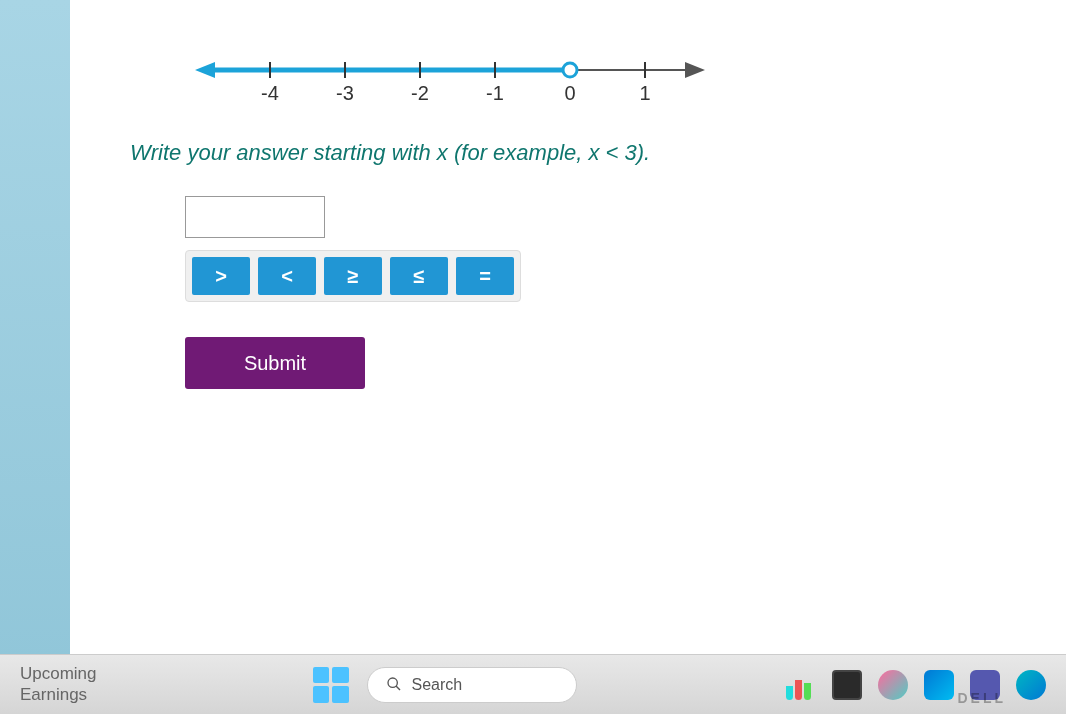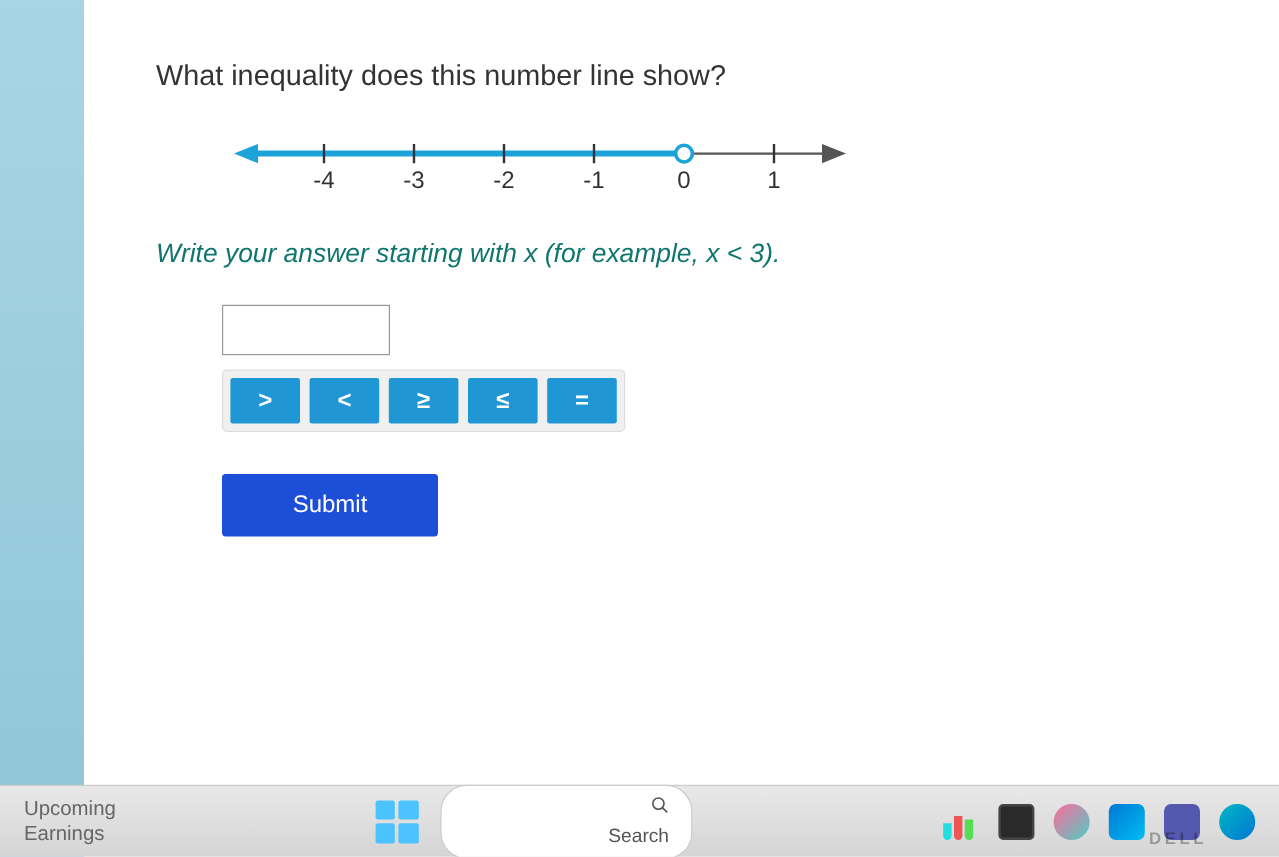--- a/index.html
+++ b/index.html
@@ -103,21 +103,21 @@
       cursor: pointer;
       display: flex;
       align-items: center;
       justify-content: center;
       border-radius: 2px;
     }
     .submit-btn {
       margin-top: 35px;
       width: 180px;
       height: 52px;
-      background: #1d4ed8;
+      background: #701a75;
       color: #fff;
       border: none;
       font-size: 20px;
       cursor: pointer;
       border-radius: 3px;
     }
     .taskbar {
       position: absolute;
       bottom: 0;
       left: 0;
@@ -149,29 +149,28 @@
     }
     .start-sq {
       border-radius: 2px;
     }
     .sq1 { background: #4cc2ff; }
     .sq2 { background: #4cc2ff; }
     .sq3 { background: #4cc2ff; }
     .sq4 { background: #4cc2ff; }
     .search-box {
       display: flex;
-      align-items: flex-end;
+      align-items: flex-start;
       background: #fff;
       border-radius: 22px;
       padding: 8px 18px;
       gap: 10px;
       width: 210px;
       border: 1px solid #ccc;
       cursor: text;
-      flex-direction: column;
     }
     .search-icon-svg {
       width: 16px;
       height: 16px;
       stroke: #555;
       fill: none;
       stroke-width: 2;
     }
     .search-placeholder {
       color: #555;
@@ -229,21 +228,20 @@
       font-weight: bold;
       opacity: 0.3;
     }
   </style>
 </head>
 <body>
 
 <div class="sidebar"></div>
 
 <div class="content">
-  <div class="question">What inequality does this number line show?</div>
 
   <div class="number-line-wrap">
     <div class="number-line">
       <svg class="nl-svg" viewBox="0 0 520 60">
 
         <line x1="20" y1="20" x2="500" y2="20" stroke="#555" stroke-width="2"></line>
 
         <line x1="20" y1="20" x2="380" y2="20" stroke="#1ca3d9" stroke-width="5"></line>
 
         <polygon points="5,20 25,12 25,28" fill="#1ca3d9"></polygon>

